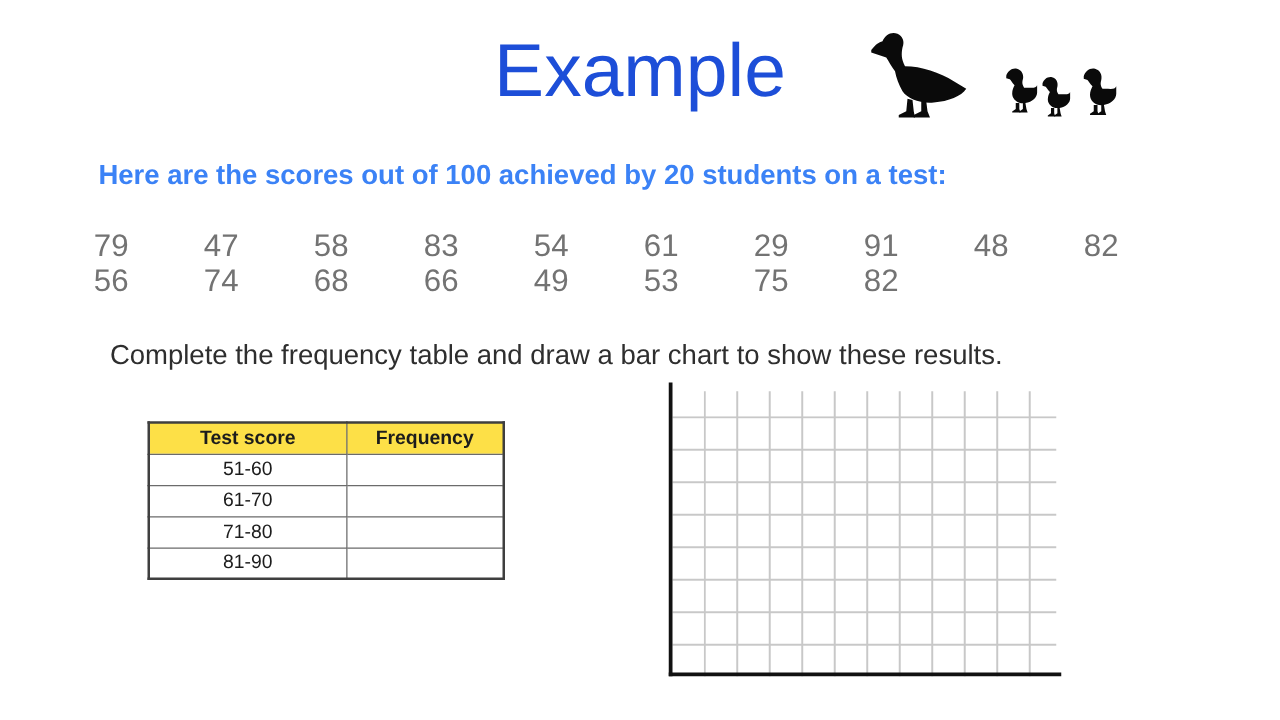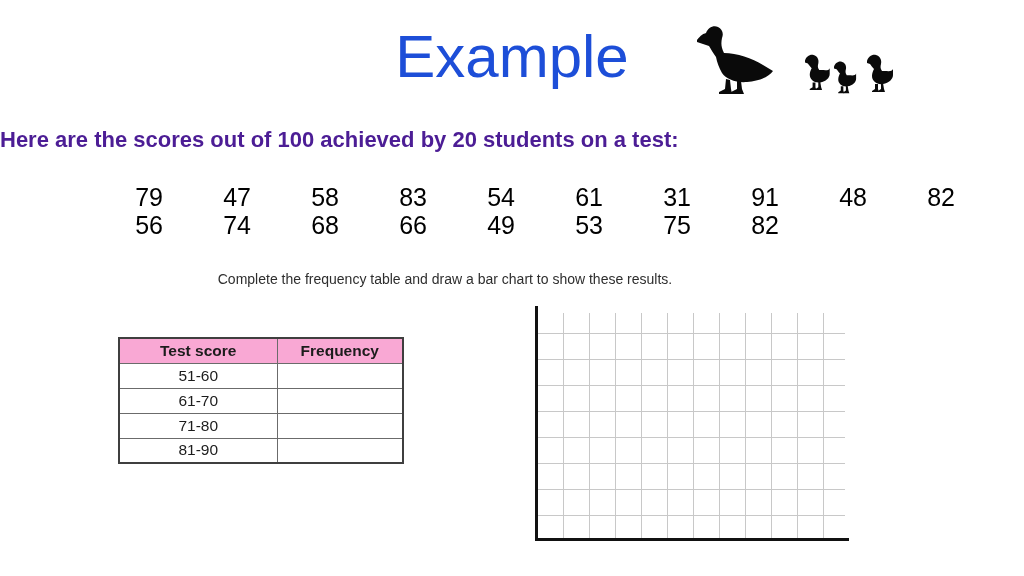--- a/index.html
+++ b/index.html
@@ -9,45 +9,45 @@
   .title {
     position: absolute; left: 0; top: 22px; width: 1024px;
     text-align: center; font-size: 60px; font-weight: 300;
     letter-spacing: 0px; color: #1d4ed8;
   }
   .duck-family {
     position: absolute; left: 695px; top: 22px; width: 215px; height: 75px;
   }
   .heading {
     position: absolute; left: 0; top: 127px; width: 836px;
-    font-size: 22px; font-weight: bold; color: #4c1d95;
+    text-align: center; font-size: 22px; font-weight: bold; color: #3b82f6;
   }
   .scores {
     position: absolute; left: 75px; top: 183px; width: 880px;
     display: grid; grid-template-columns: repeat(10, 1fr);
-    font-size: 25px; line-height: 28px; text-align: right; color: #000000;
+    font-size: 25px; line-height: 28px; text-align: left; color: #737373;
   }
   .instruction {
     position: absolute; left: 0; top: 271px; width: 890px;
-    text-align: center; font-size: 14px; font-weight: 400; color: #2e2e2e;
+    text-align: center; font-size: 22px; font-weight: 400; color: #2e2e2e;
   }
 
   table.freq {
     position: absolute; left: 118px; top: 337px; width: 284px;
     border-collapse: collapse; table-layout: fixed;
     border: 2px solid #3f3f3f;
   }
   table.freq col.c1 { width: 158px; }
   table.freq col.c2 { width: 126px; }
   table.freq th, table.freq td {
     border: 1px solid #6b6b6b; height: 25px;
     text-align: center; vertical-align: middle;
     font-size: 15.5px; color: #1c1c1c;
   }
-  table.freq th { background: #f9a8d4; font-weight: bold; height: 25px; }
+  table.freq th { background: #fde047; font-weight: bold; height: 25px; }
 
   
   .chart-vlines {
     position: absolute; left: 563px; top: 313px; width: 262px; height: 228px;
     background-image: linear-gradient(to right, #c8c8c8 1.5px, transparent 1.5px);
     background-size: 26px 100%;
   }
   .chart-hlines {
     position: absolute; left: 538px; top: 333px; width: 307px; height: 184px;
     background-image: linear-gradient(to bottom, #c8c8c8 1.5px, transparent 1.5px);
@@ -84,21 +84,21 @@
 
 <div class="heading">Here are the scores out of 100 achieved by 20 students on a test:</div>
 
 <div class="scores">
   <span>79</span>
   <span>47</span>
   <span>58</span>
   <span>83</span>
   <span>54</span>
   <span>61</span>
-  <span>31</span>
+  <span>29</span>
   <span>91</span>
   <span>48</span>
   <span>82</span>
   <span>56</span>
   <span>74</span>
   <span>68</span>
   <span>66</span>
   <span>49</span>
   <span>53</span>
   <span>75</span>

